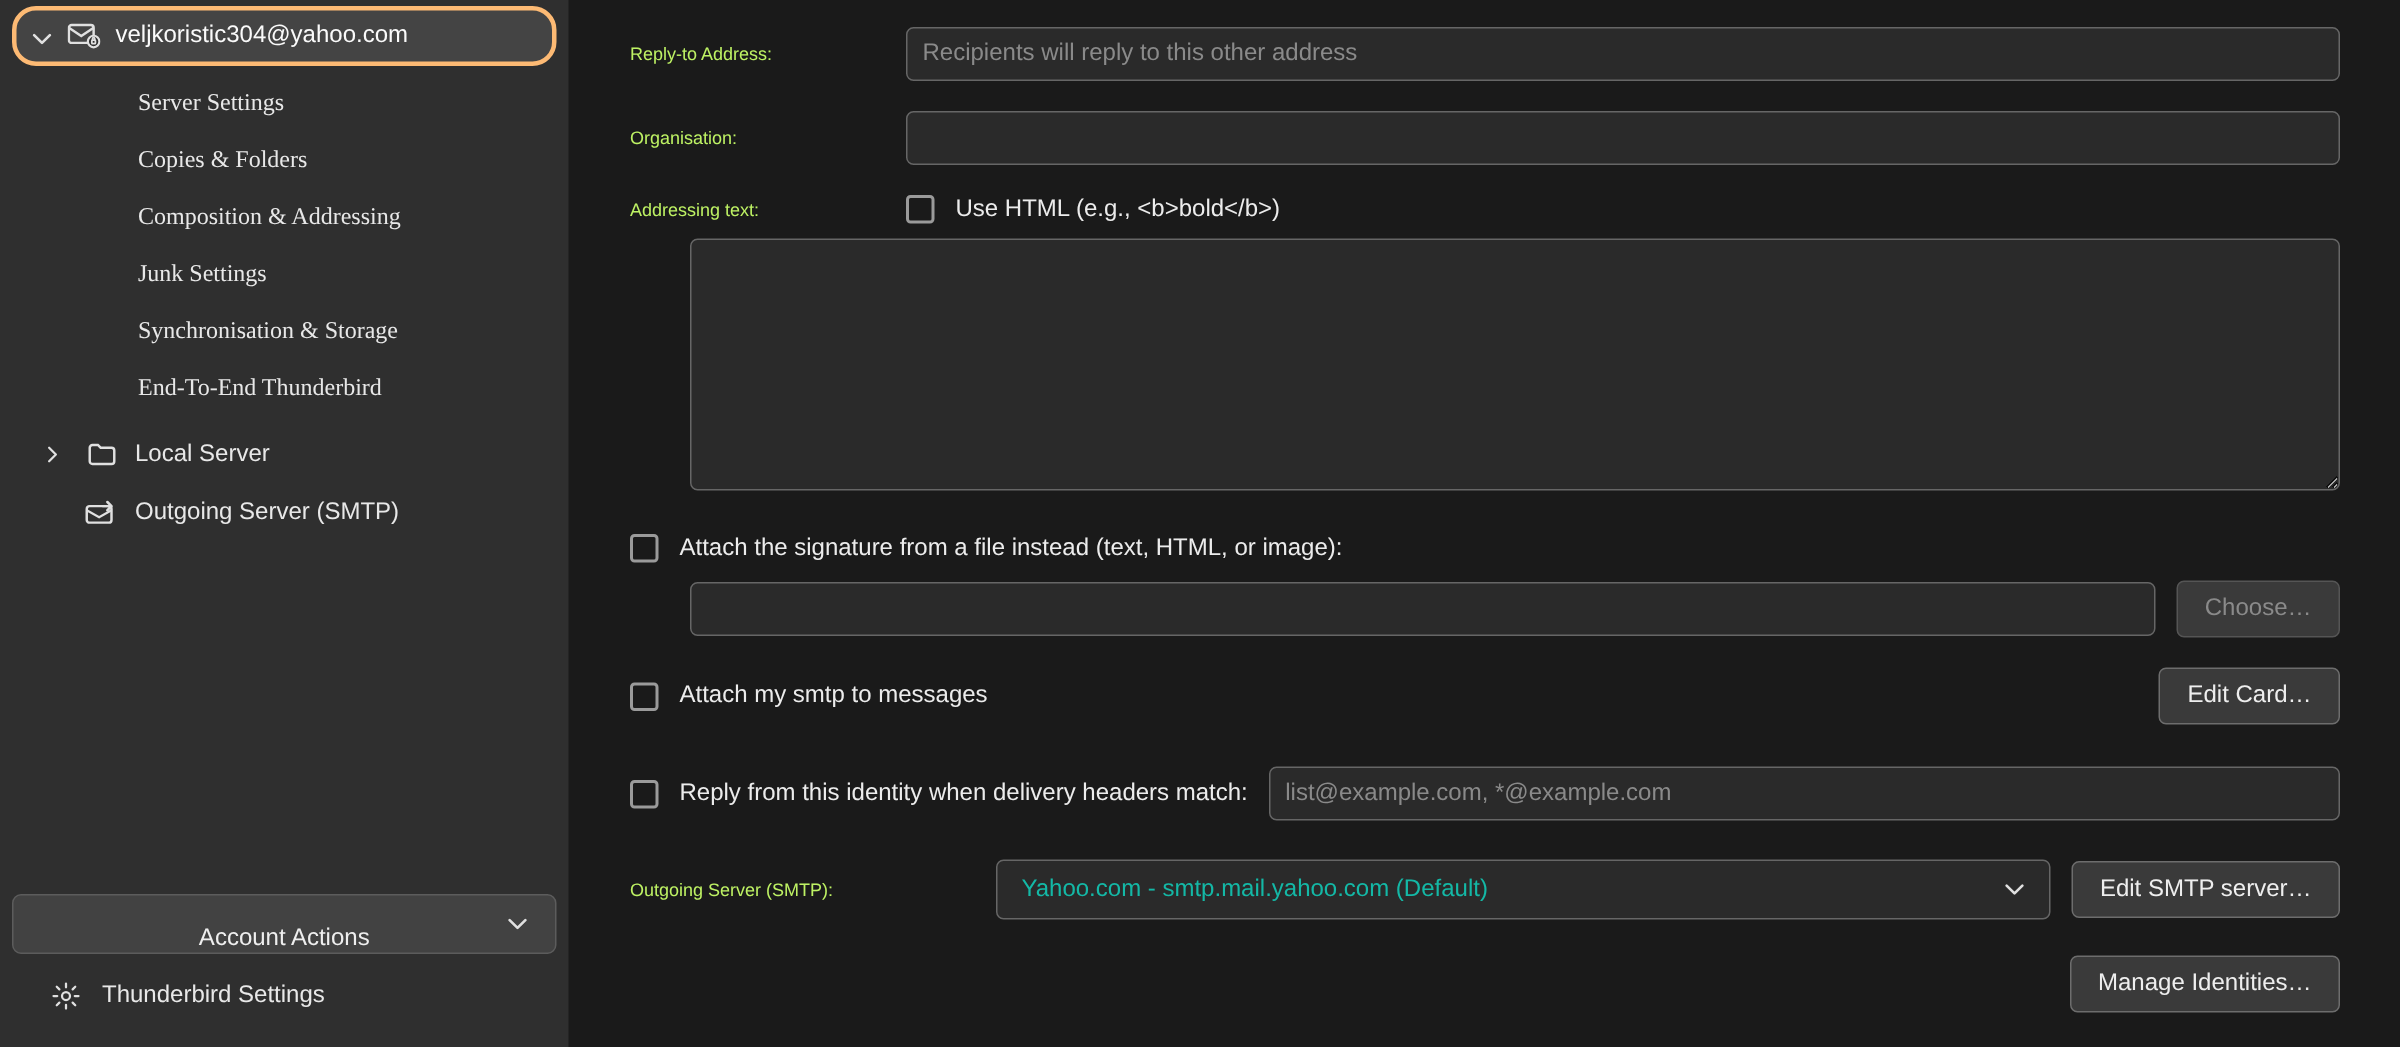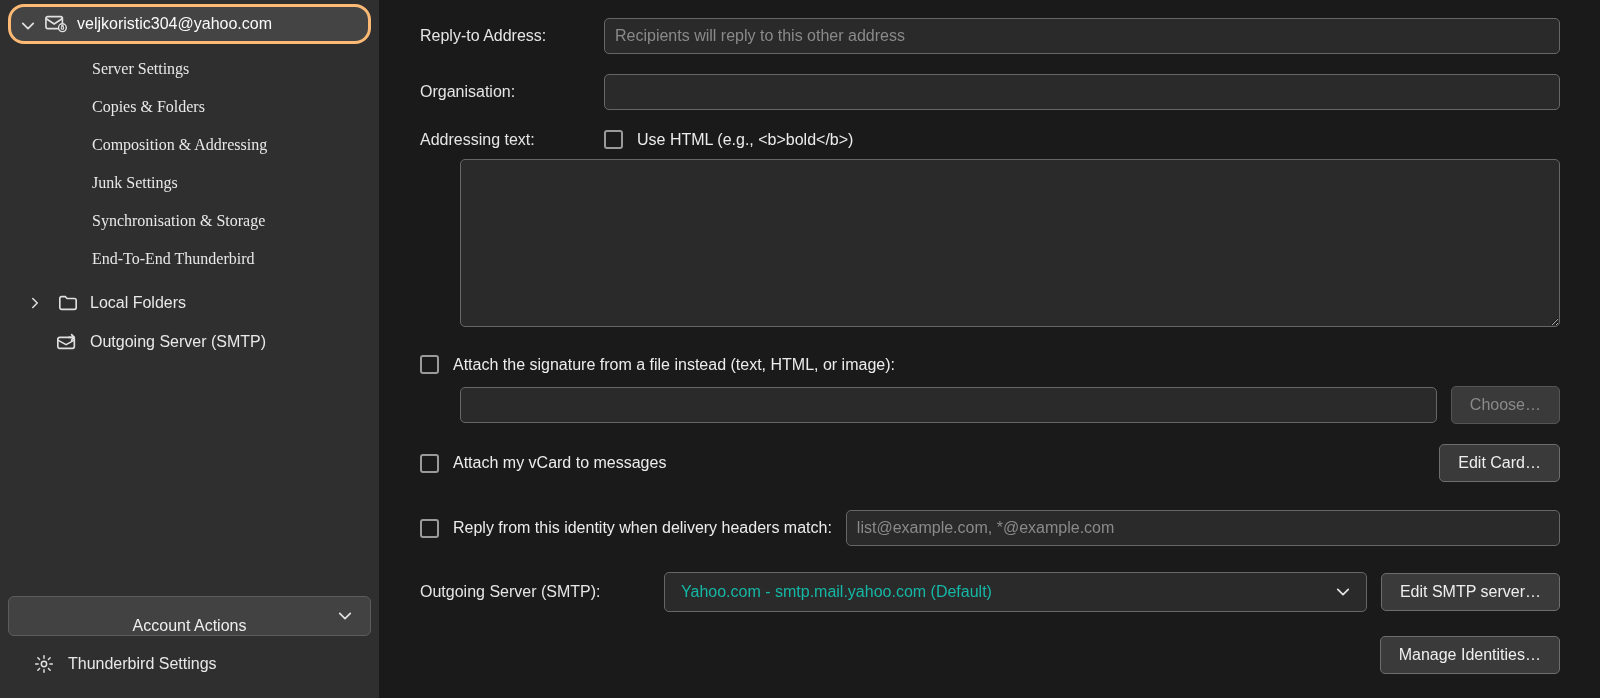--- a/index.html
+++ b/index.html
@@ -89,22 +89,22 @@
   }
   .form-row {
     display: flex;
     align-items: center;
     gap: 14px;
     margin-bottom: 20px;
   }
   .label-col {
     width: 170px;
     text-align: left;
-    color: #e5e5e5;
-    font-size: 16px;
+    color: #bef264;
+    font-size: 12px;
     flex-shrink: 0;
   }
   input.text-input, textarea.text-area, .select-box {
     background: #2a2a2a;
     border: 1px solid #666;
     border-radius: 5px;
     color: #14b8a6;
     font-size: 16px;
     padding: 6px 10px;
     height: 36px;
@@ -195,21 +195,21 @@
       <span class="indent-chevron ico">
         <svg width="12" height="12" viewBox="0 0 16 16">
             <path d="M5 2 l6 6 l-6 6" fill="none" stroke="#e0e0e0" stroke-width="2" stroke-linecap="round" stroke-linejoin="round"></path>
           </svg>
       </span>
       <span class="ico">
         <svg width="20" height="18" viewBox="0 0 22 18">
           <path d="M2 4 a2 2 0 0 1 2 -2 h4 l2 2 h8 a2 2 0 0 1 2 2 v8 a2 2 0 0 1 -2 2 h-14 a2 2 0 0 1 -2 -2 z" fill="none" stroke="#e0e0e0" stroke-width="1.8"></path>
         </svg>
       </span>
-      <span>Local Folders</span>
+      <span>Local Server</span>
     </div>
 
     <div class="sb-item" style="padding-left:48px">
       <span class="ico">
         <svg width="22" height="20" viewBox="0 0 24 20">
           <rect x="2" y="5" width="18" height="12" rx="2" fill="none" stroke="#e0e0e0" stroke-width="1.8"></rect>
           <path d="M2 8 l9 5 l9 -5" fill="none" stroke="#e0e0e0" stroke-width="1.6"></path>
           <path d="M17 2 l3 3 l-3 3 M20 5 h-6" fill="none" stroke="#e0e0e0" stroke-width="1.8" stroke-linecap="round" stroke-linejoin="round"></path>
         </svg>
       </span>
@@ -265,21 +265,21 @@
       <div class="checkbox"></div>
       <span class="check-text">Attach the signature from a file instead (text, HTML, or image):</span>
     </div>
     <div class="form-row" style="padding-left:40px">
       <input class="text-input grow" value="" style="">
       <div class="btn disabled">Choose…</div>
     </div>
 
     <div class="check-row" style="margin-bottom:28px">
       <div class="checkbox"></div>
-      <span class="check-text" style="flex:1">Attach my vCard to messages</span>
+      <span class="check-text" style="flex:1">Attach my smtp to messages</span>
       <div class="btn">Edit Card…</div>
     </div>
 
     <div class="check-row" style="margin-bottom:26px">
       <div class="checkbox"></div>
       <span class="check-text">Reply from this identity when delivery headers match:</span>
       <input class="text-input grow" placeholder="list@example.com, *@example.com" style="">
     </div>
 
     <div class="form-row" style="margin-bottom:24px">

